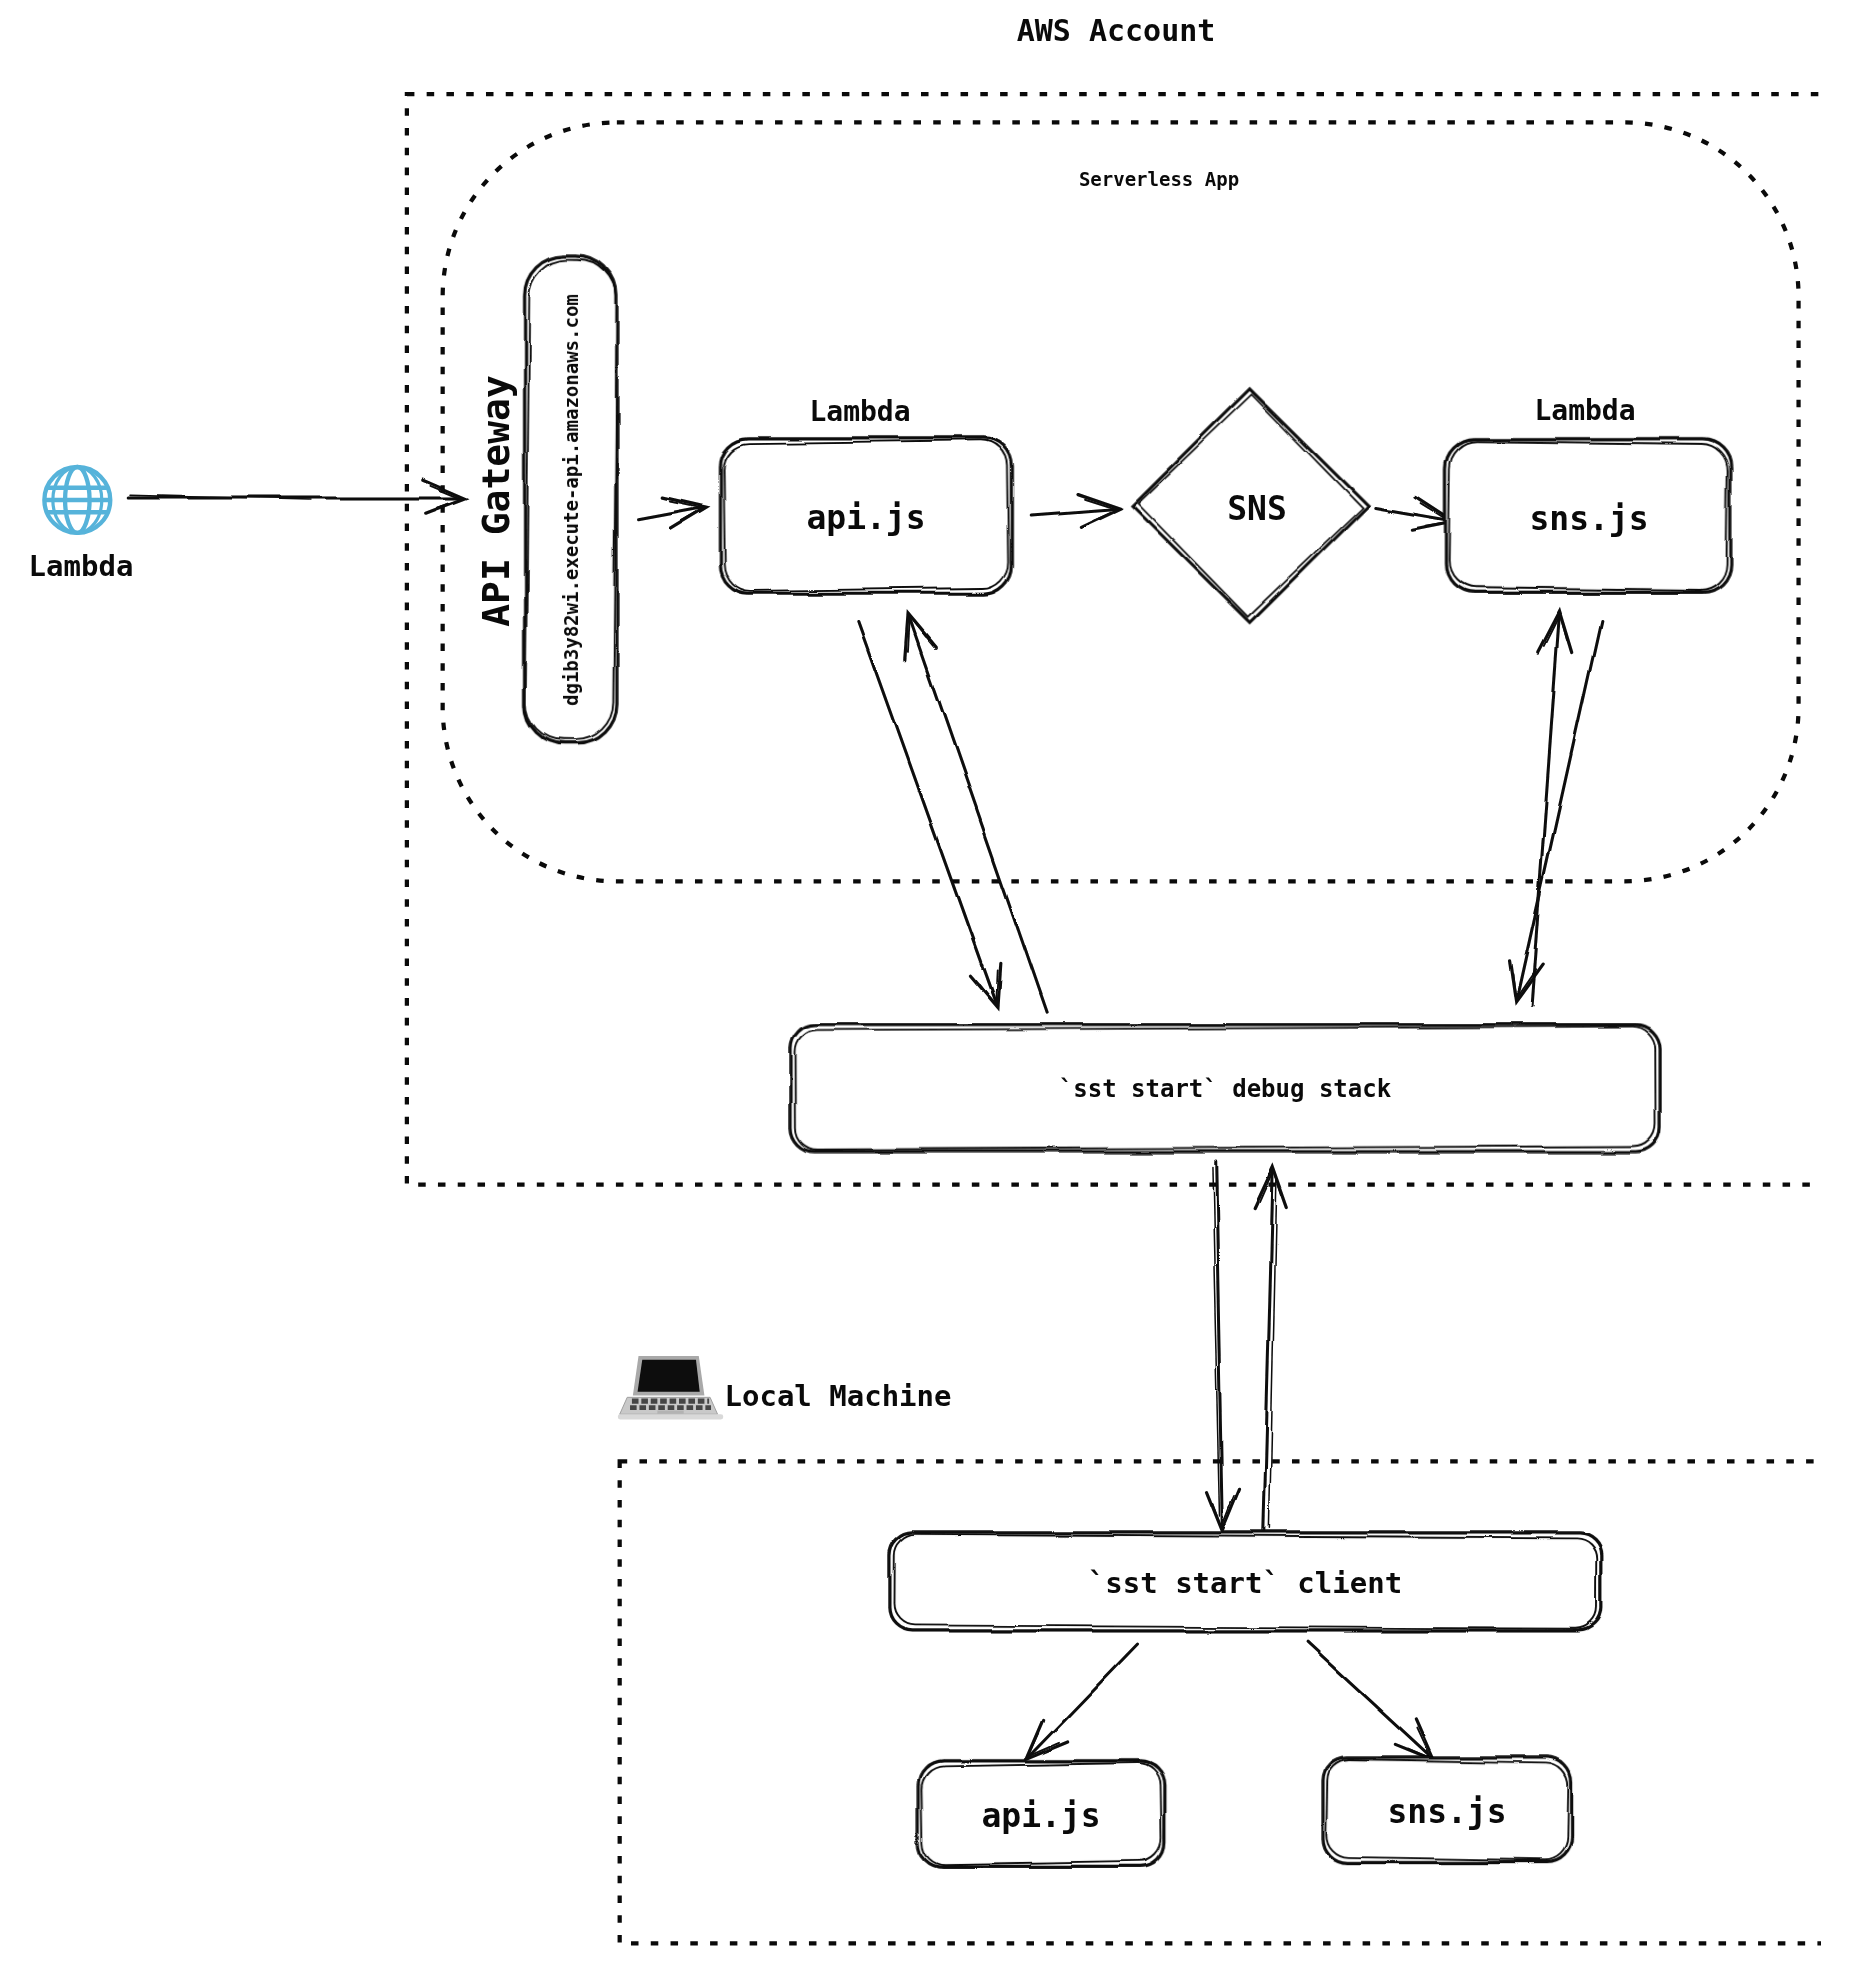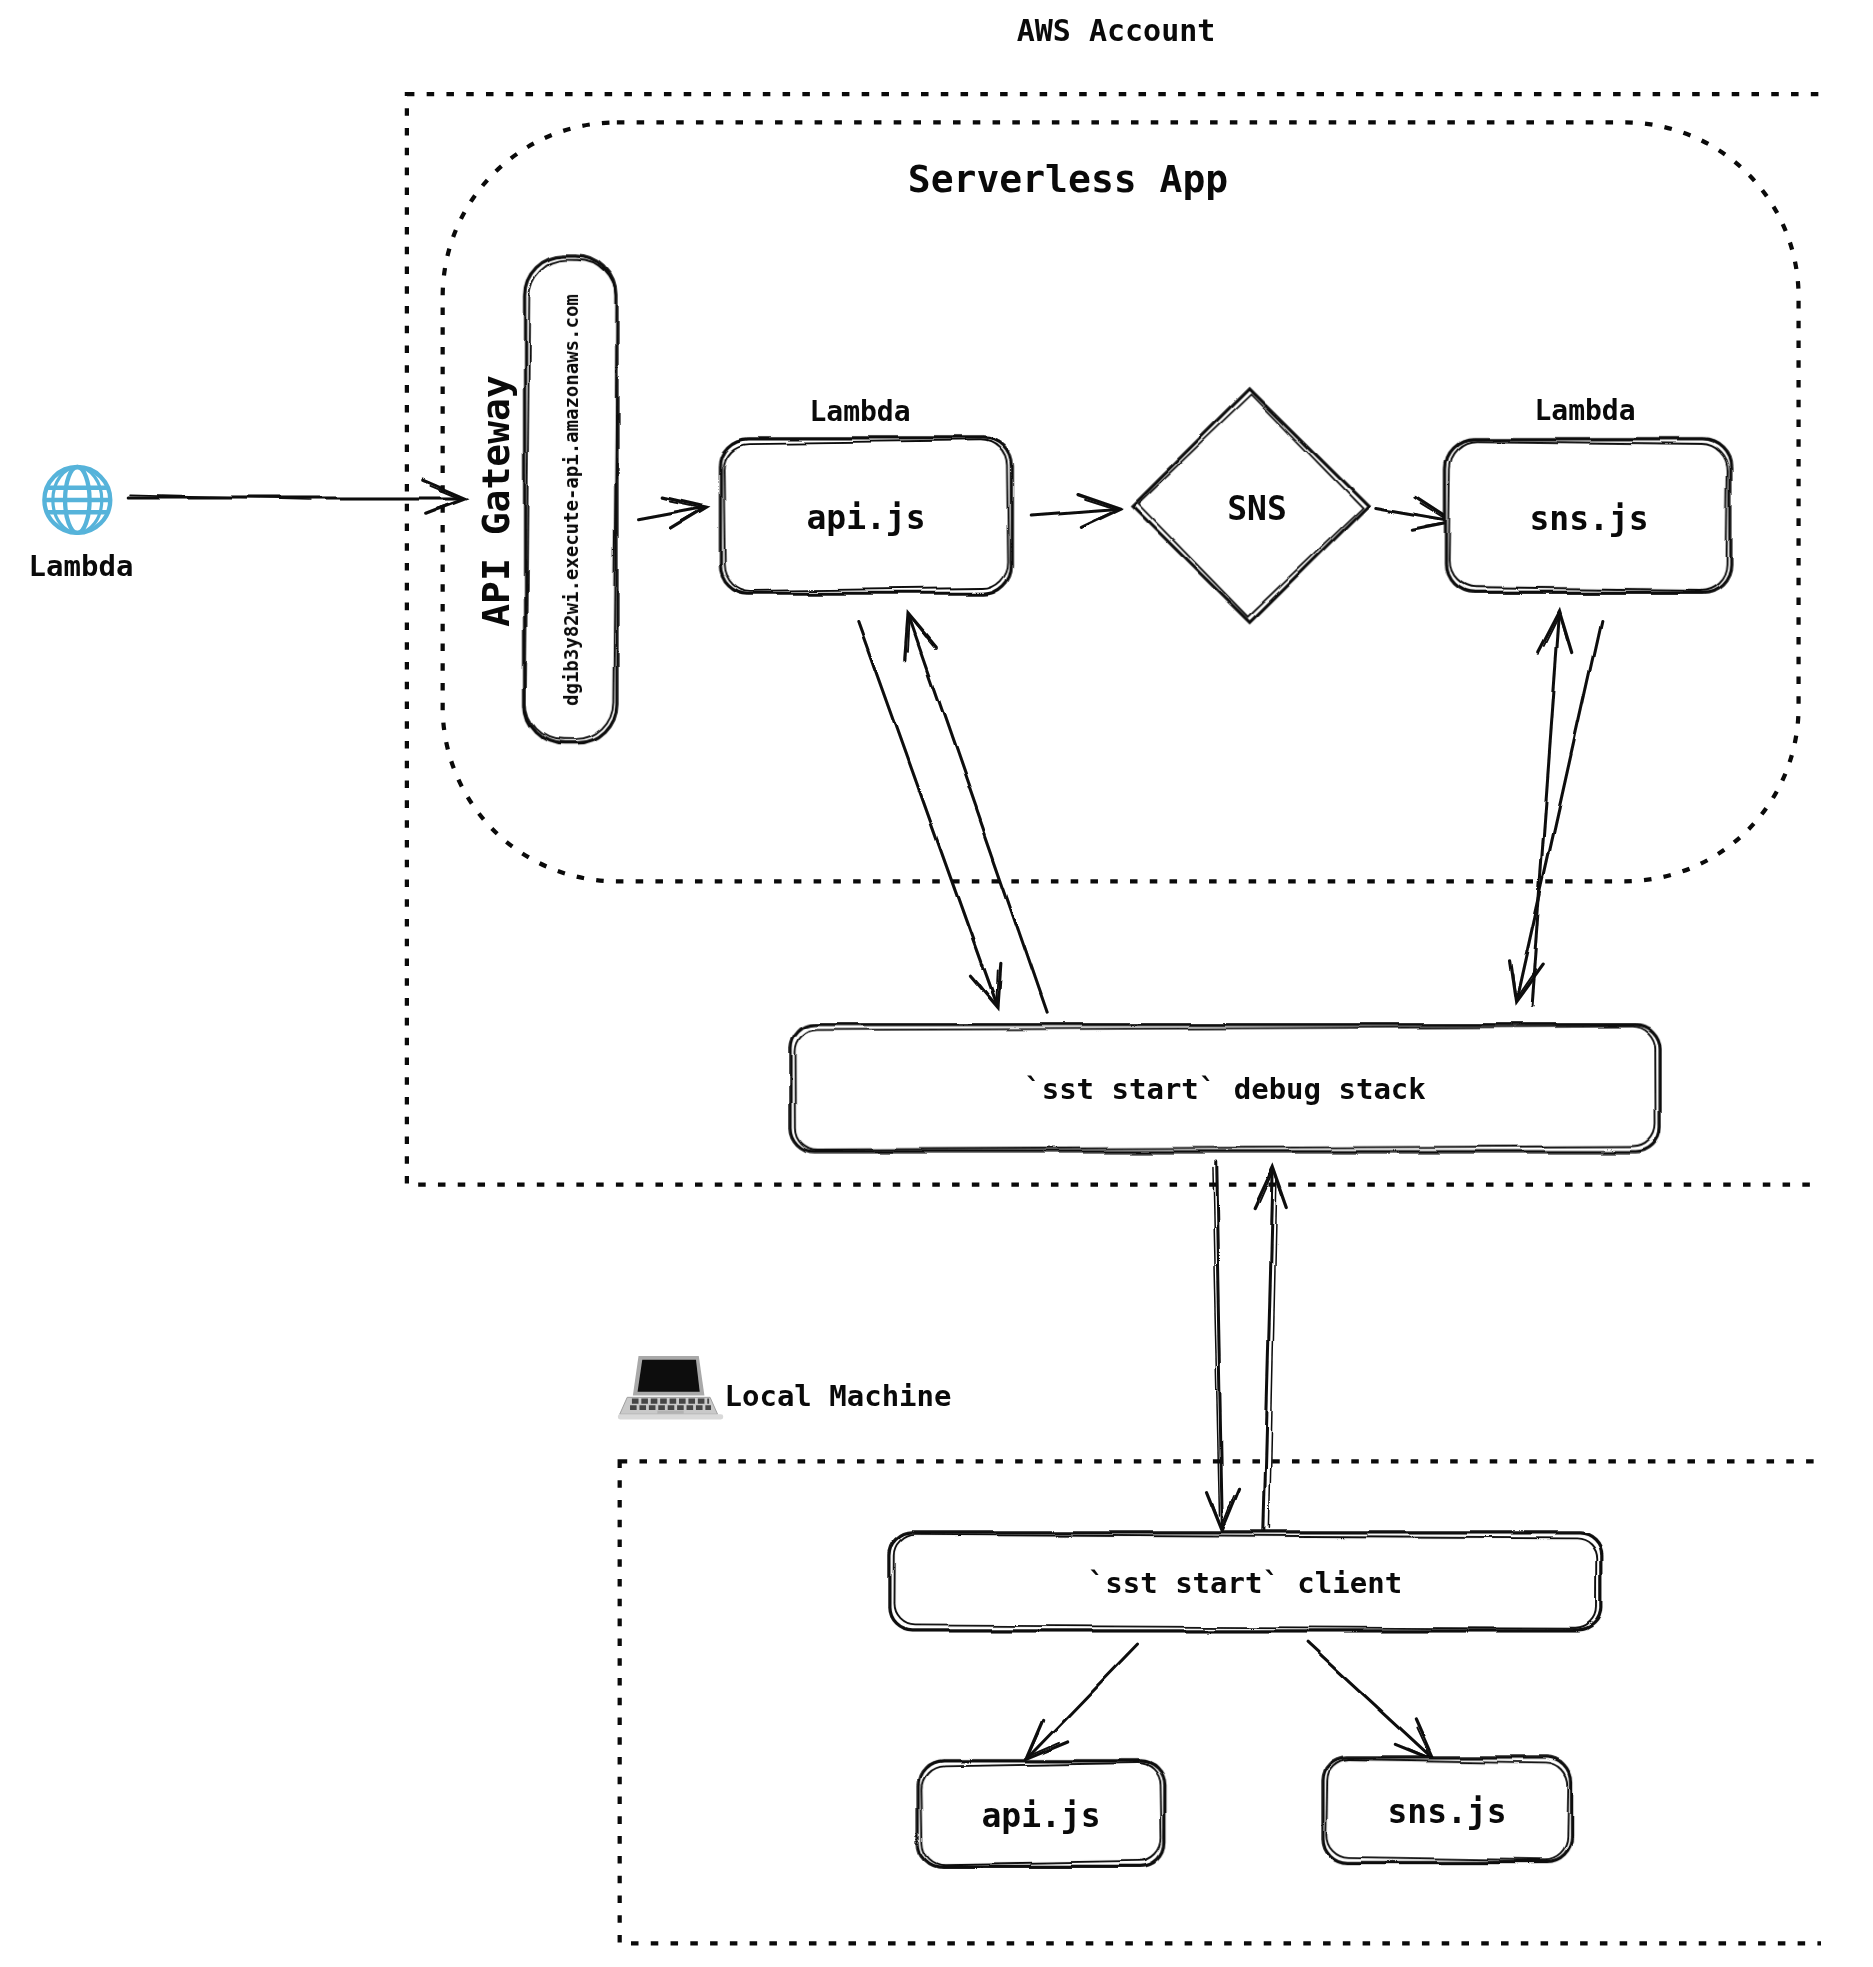--- a/index.html
+++ b/index.html
@@ -96,39 +96,39 @@
       <polygon points="4,44 92,44 100,62 -4,62" fill="#c9c9c9" stroke="#9b9b9b" stroke-width="1"></polygon>
       <line x1="9" y1="48" x2="91" y2="48" stroke="#454545" stroke-width="5.5" stroke-dasharray="7 3"></line>
       <line x1="7" y1="55" x2="93" y2="55" stroke="#454545" stroke-width="5" stroke-dasharray="7 3"></line>
       <rect x="36" y="58" width="28" height="3.5" fill="#b3b3b3"></rect>
       <rect x="-6" y="62" width="112" height="5.5" rx="2.5" fill="#d9d9d9"></rect>
     </g>
   </svg>
 
   <div class="lbl" style="left:1116px;top:30px;font-size:30px;">AWS Account</div>
 
-  <div class="lbl" style="left:1068px;top:179px;font-size:38px;">Serverless App</div>
+  <div class="lbl" style="left:1159px;top:179px;font-size:19px;">Serverless App</div>
 
   <div class="lbl" style="left:81px;top:566px;font-size:29px;">Lambda</div>
 
   <div class="lbl rot" style="left:496px;top:501px;font-size:38px;">API Gateway</div>
 
   <div class="lbl rot" style="left:571px;top:500px;font-size:19px;">dgib3y82wi.execute-api.amazonaws.com</div>
 
   <div class="lbl" style="left:860px;top:411px;font-size:28px;">Lambda</div>
 
   <div class="lbl" style="left:866px;top:517px;font-size:33px;">api.js</div>
 
   <div class="lbl" style="left:1250px;top:508px;font-size:33px;margin-left:7px;">SNS</div>
 
   <div class="lbl" style="left:1585px;top:410px;font-size:28px;">Lambda</div>
 
   <div class="lbl" style="left:1589px;top:518px;font-size:33px;">sns.js</div>
 
-  <div class="lbl" style="left:1225px;top:1089px;font-size:29px;">`sst start` debug stack</div>
+  <div class="lbl" style="left:1225px;top:1089px;font-size:24px;">`sst start` debug stack</div>
 
   <div class="lbl" style="left:838px;top:1396px;font-size:29px;">Local Machine</div>
 
   <div class="lbl" style="left:1245px;top:1583px;font-size:29px;text-align:right;">`sst start` client</div>
 
   <div class="lbl" style="left:1041px;top:1815px;font-size:33px;">api.js</div>
 
   <div class="lbl" style="left:1447px;top:1811px;font-size:33px;">sns.js</div>
 </div>
 

